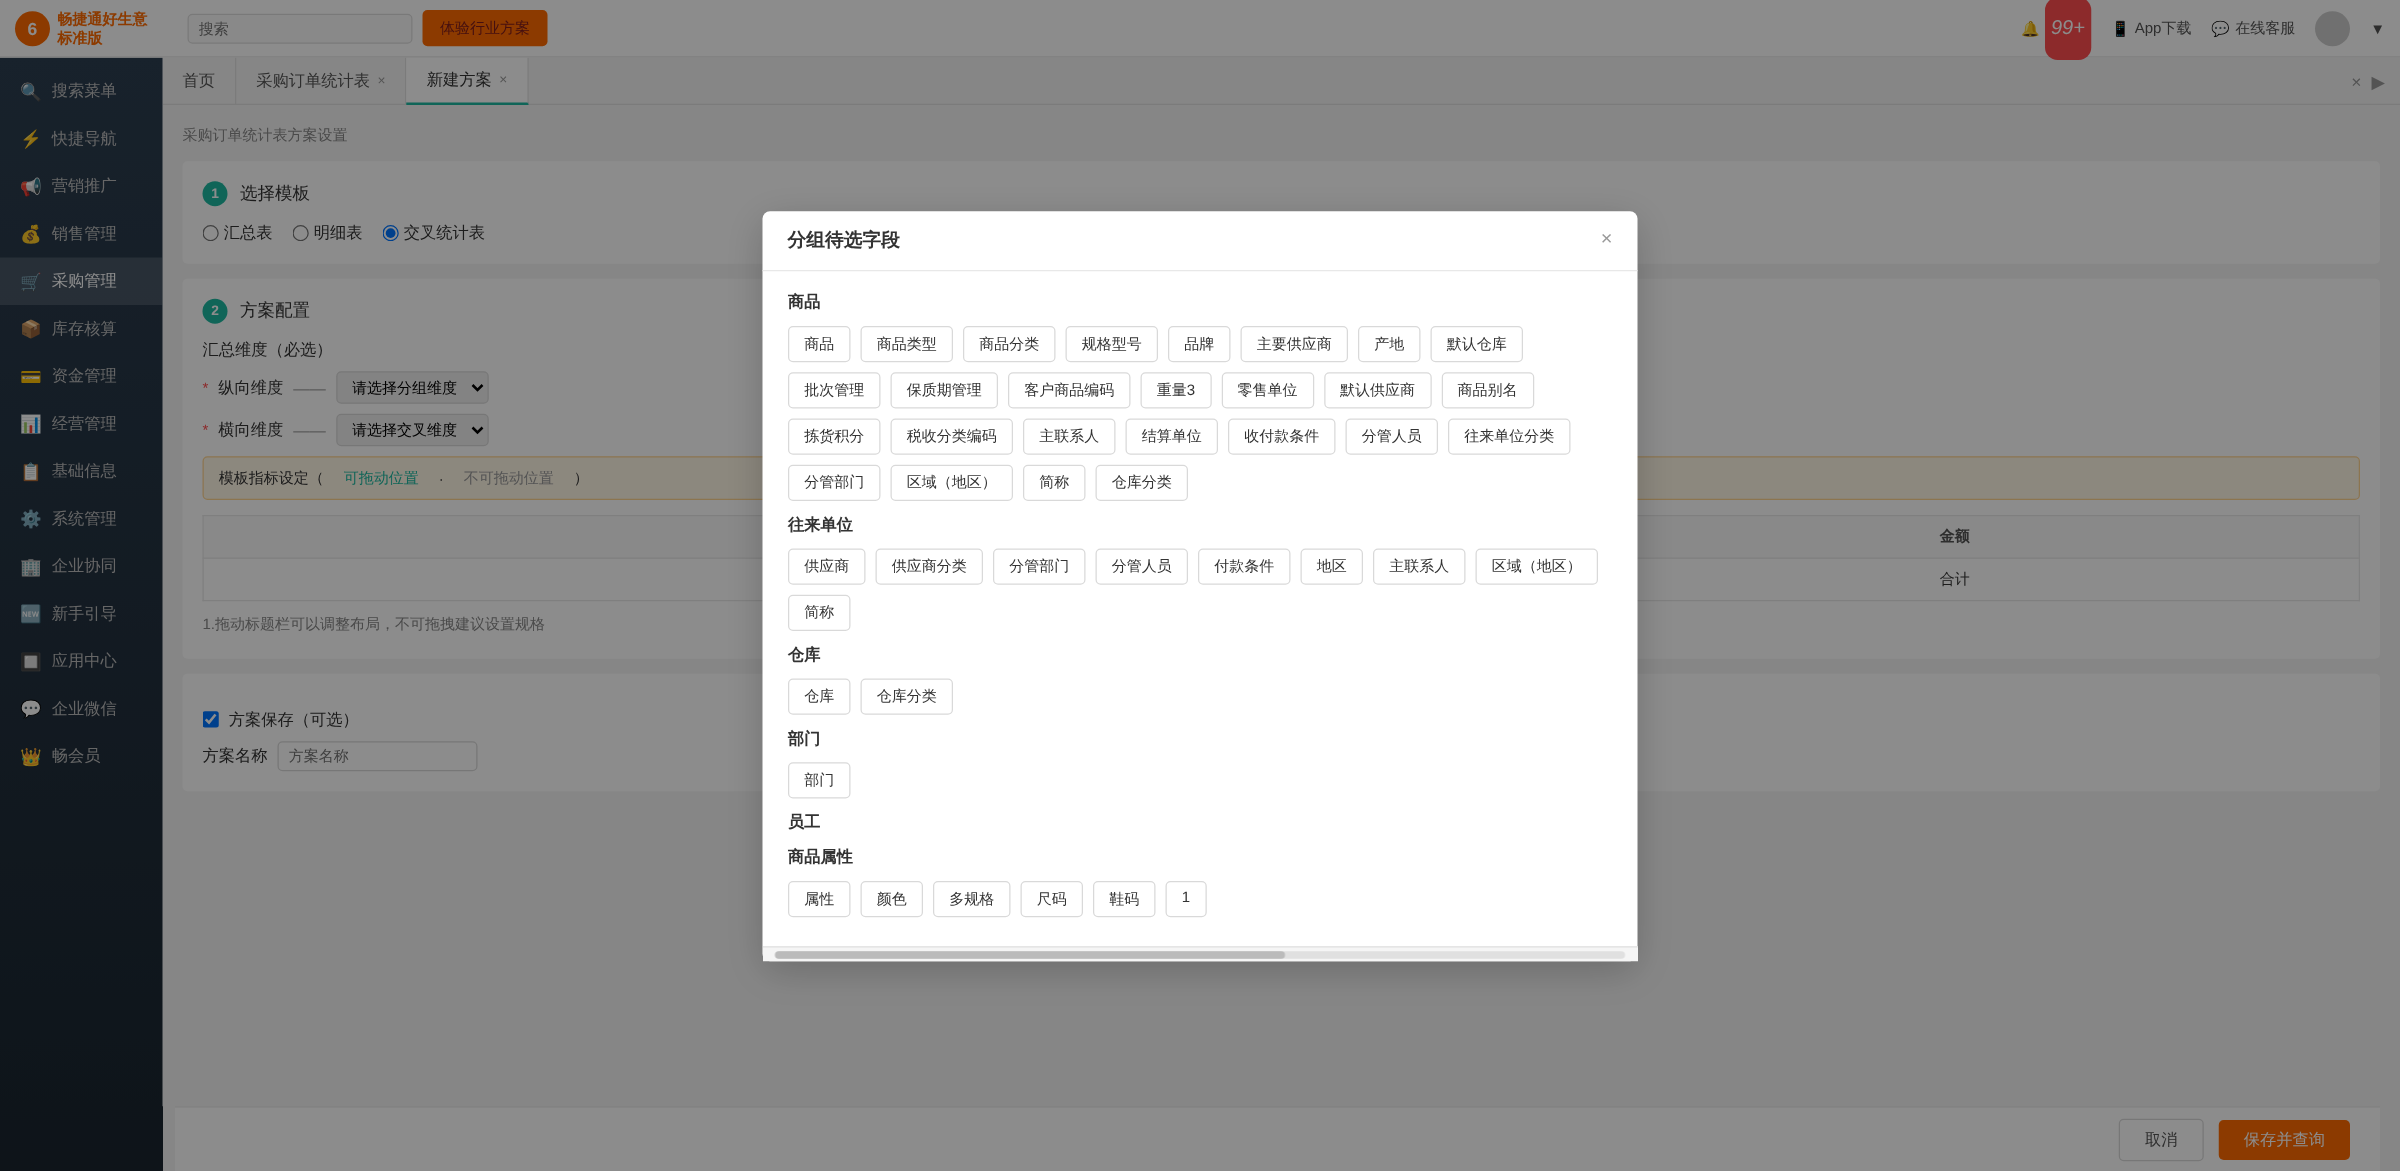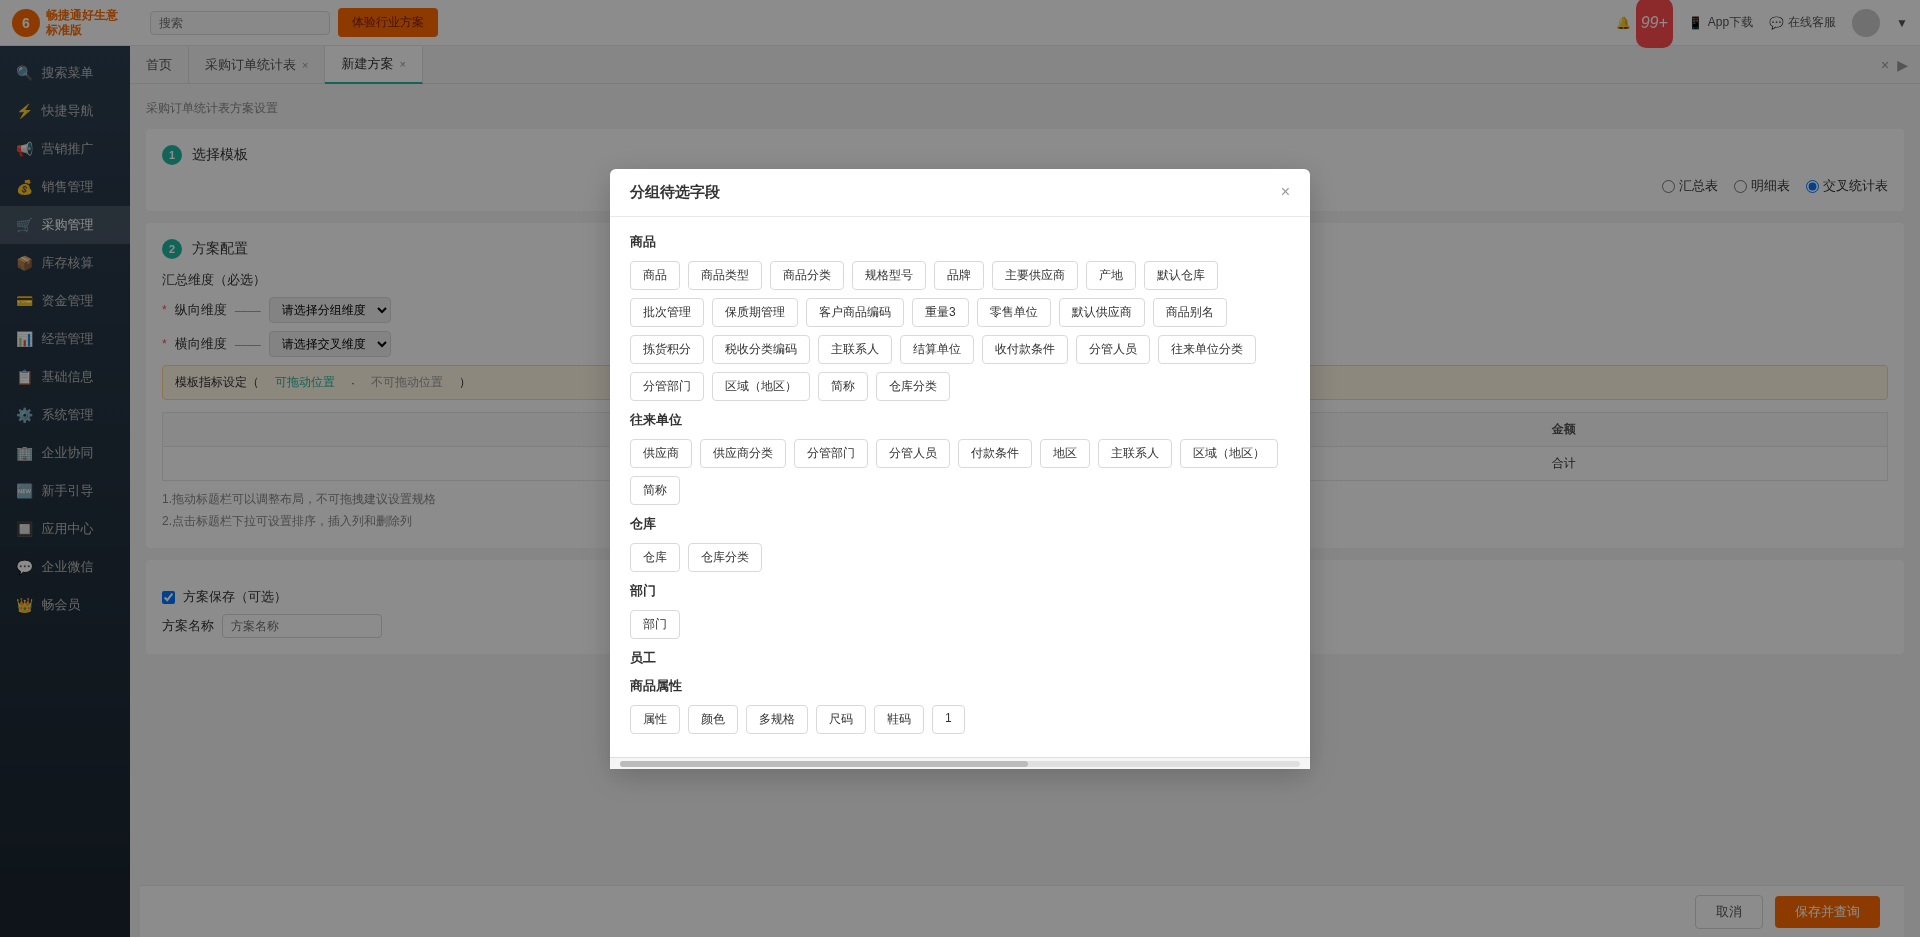--- a/index.html
+++ b/index.html
@@ -174,21 +174,21 @@
     .step-num {
       width: 20px; height: 20px;
       background: #1eb8a0;
       color: #fff;
       border-radius: 50%;
       display: flex; align-items: center; justify-content: center;
       font-size: 11px; font-weight: bold;
     }
     .step-title { font-size: 14px; font-weight: normal; color: #333; }
 
-    .radio-group { display: flex; gap: 16px; align-items: center; justify-content: flex-end; }
+    .radio-group { display: flex; gap: 16px; align-items: center; }
     .radio-item { display: flex; align-items: center; gap: 4px; cursor: pointer; font-size: 13px; }
     .radio-item input { cursor: pointer; }
 
     .config-section { margin-top: 12px; }
     .config-label { font-size: 13px; color: #333; margin-bottom: 8px; }
     .config-row {
       display: flex;
       align-items: center;
       gap: 8px;
       margin-bottom: 8px;
@@ -568,21 +568,20 @@
         <tbody>
           <tr>
             <td>合计</td>
             <td>合计</td>
           </tr>
         </tbody>
       </table>
 
       <div class="hint-text">
         <div>1.拖动标题栏可以调整布局，不可拖拽建议设置规格</div>
-        <div>2.点击标题栏下拉可设置排序，插入列和删除列</div>
       </div>
     </div>
   </div>
 
   <div class="form-section">
     <div class="save-option">
       <input type="checkbox" checked="" style="">
       <span>方案保存（可选）</span>
     </div>
     <div style="margin-top:8px; display:flex; align-items:center; gap:8px;">

